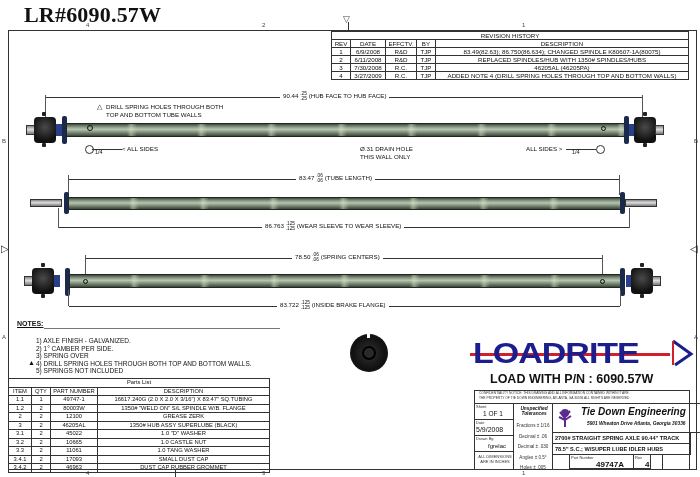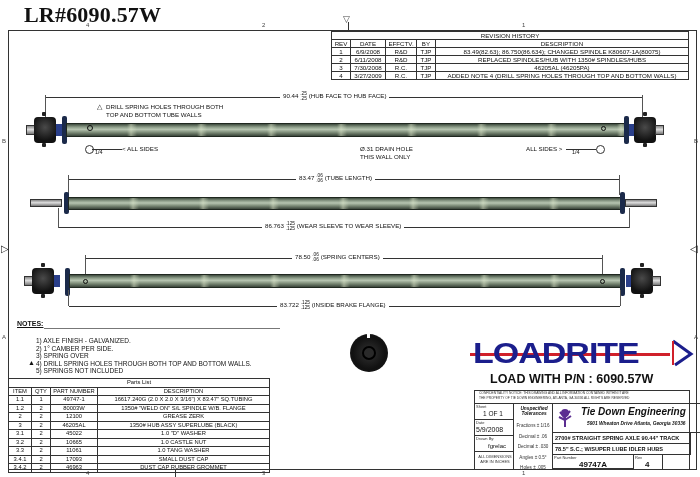--- a/index.html
+++ b/index.html
@@ -332,21 +332,21 @@
     </svg>
     <div class="abs" style="left:28px;top:2px;font-size:10px;font-weight:bold;font-style:italic;white-space:nowrap;">Tie Down Engineering</div>
     <div class="abs" style="left:34px;top:17px;font-size:4.8px;font-weight:bold;font-style:italic;white-space:nowrap;">5901 Wheaton Drive Atlanta, Georgia 30336</div>
   </div>
   <div class="tbcell" style="left:77px;top:41px;width:139px;height:12px;">
     <div class="abs" style="left:2px;top:2px;font-size:5.6px;font-weight:bold;white-space:nowrap;">2700# STRAIGHT SPRING AXLE 90.44" TRACK</div>
   </div>
   <div class="tbcell" style="left:77px;top:52px;width:139px;height:12px;">
     <div class="abs" style="left:2px;top:2px;font-size:5.6px;font-weight:bold;white-space:nowrap;">78.5" S.C.; W/SUPER LUBE IDLER HUBS</div>
   </div>
-  <div class="tbcell" style="left:77px;top:63px;width:82px;height:15px;">
+  <div class="tbcell" style="left:94px;top:63px;width:82px;height:15px;">
     <div class="tiny abs" style="left:1px;top:0;">Part Number</div>
     <div class="abs" style="left:26px;top:5px;font-size:8px;font-weight:bold;">49747A</div>
   </div>
   <div class="tbcell" style="left:158px;top:63px;width:30px;height:16px;">
     <div class="tiny abs" style="left:1px;top:0;">Rev</div>
     <div class="abs" style="left:11px;top:5px;font-size:8px;font-weight:bold;">4</div>
   </div>
 </div>
 
 </body></html>

